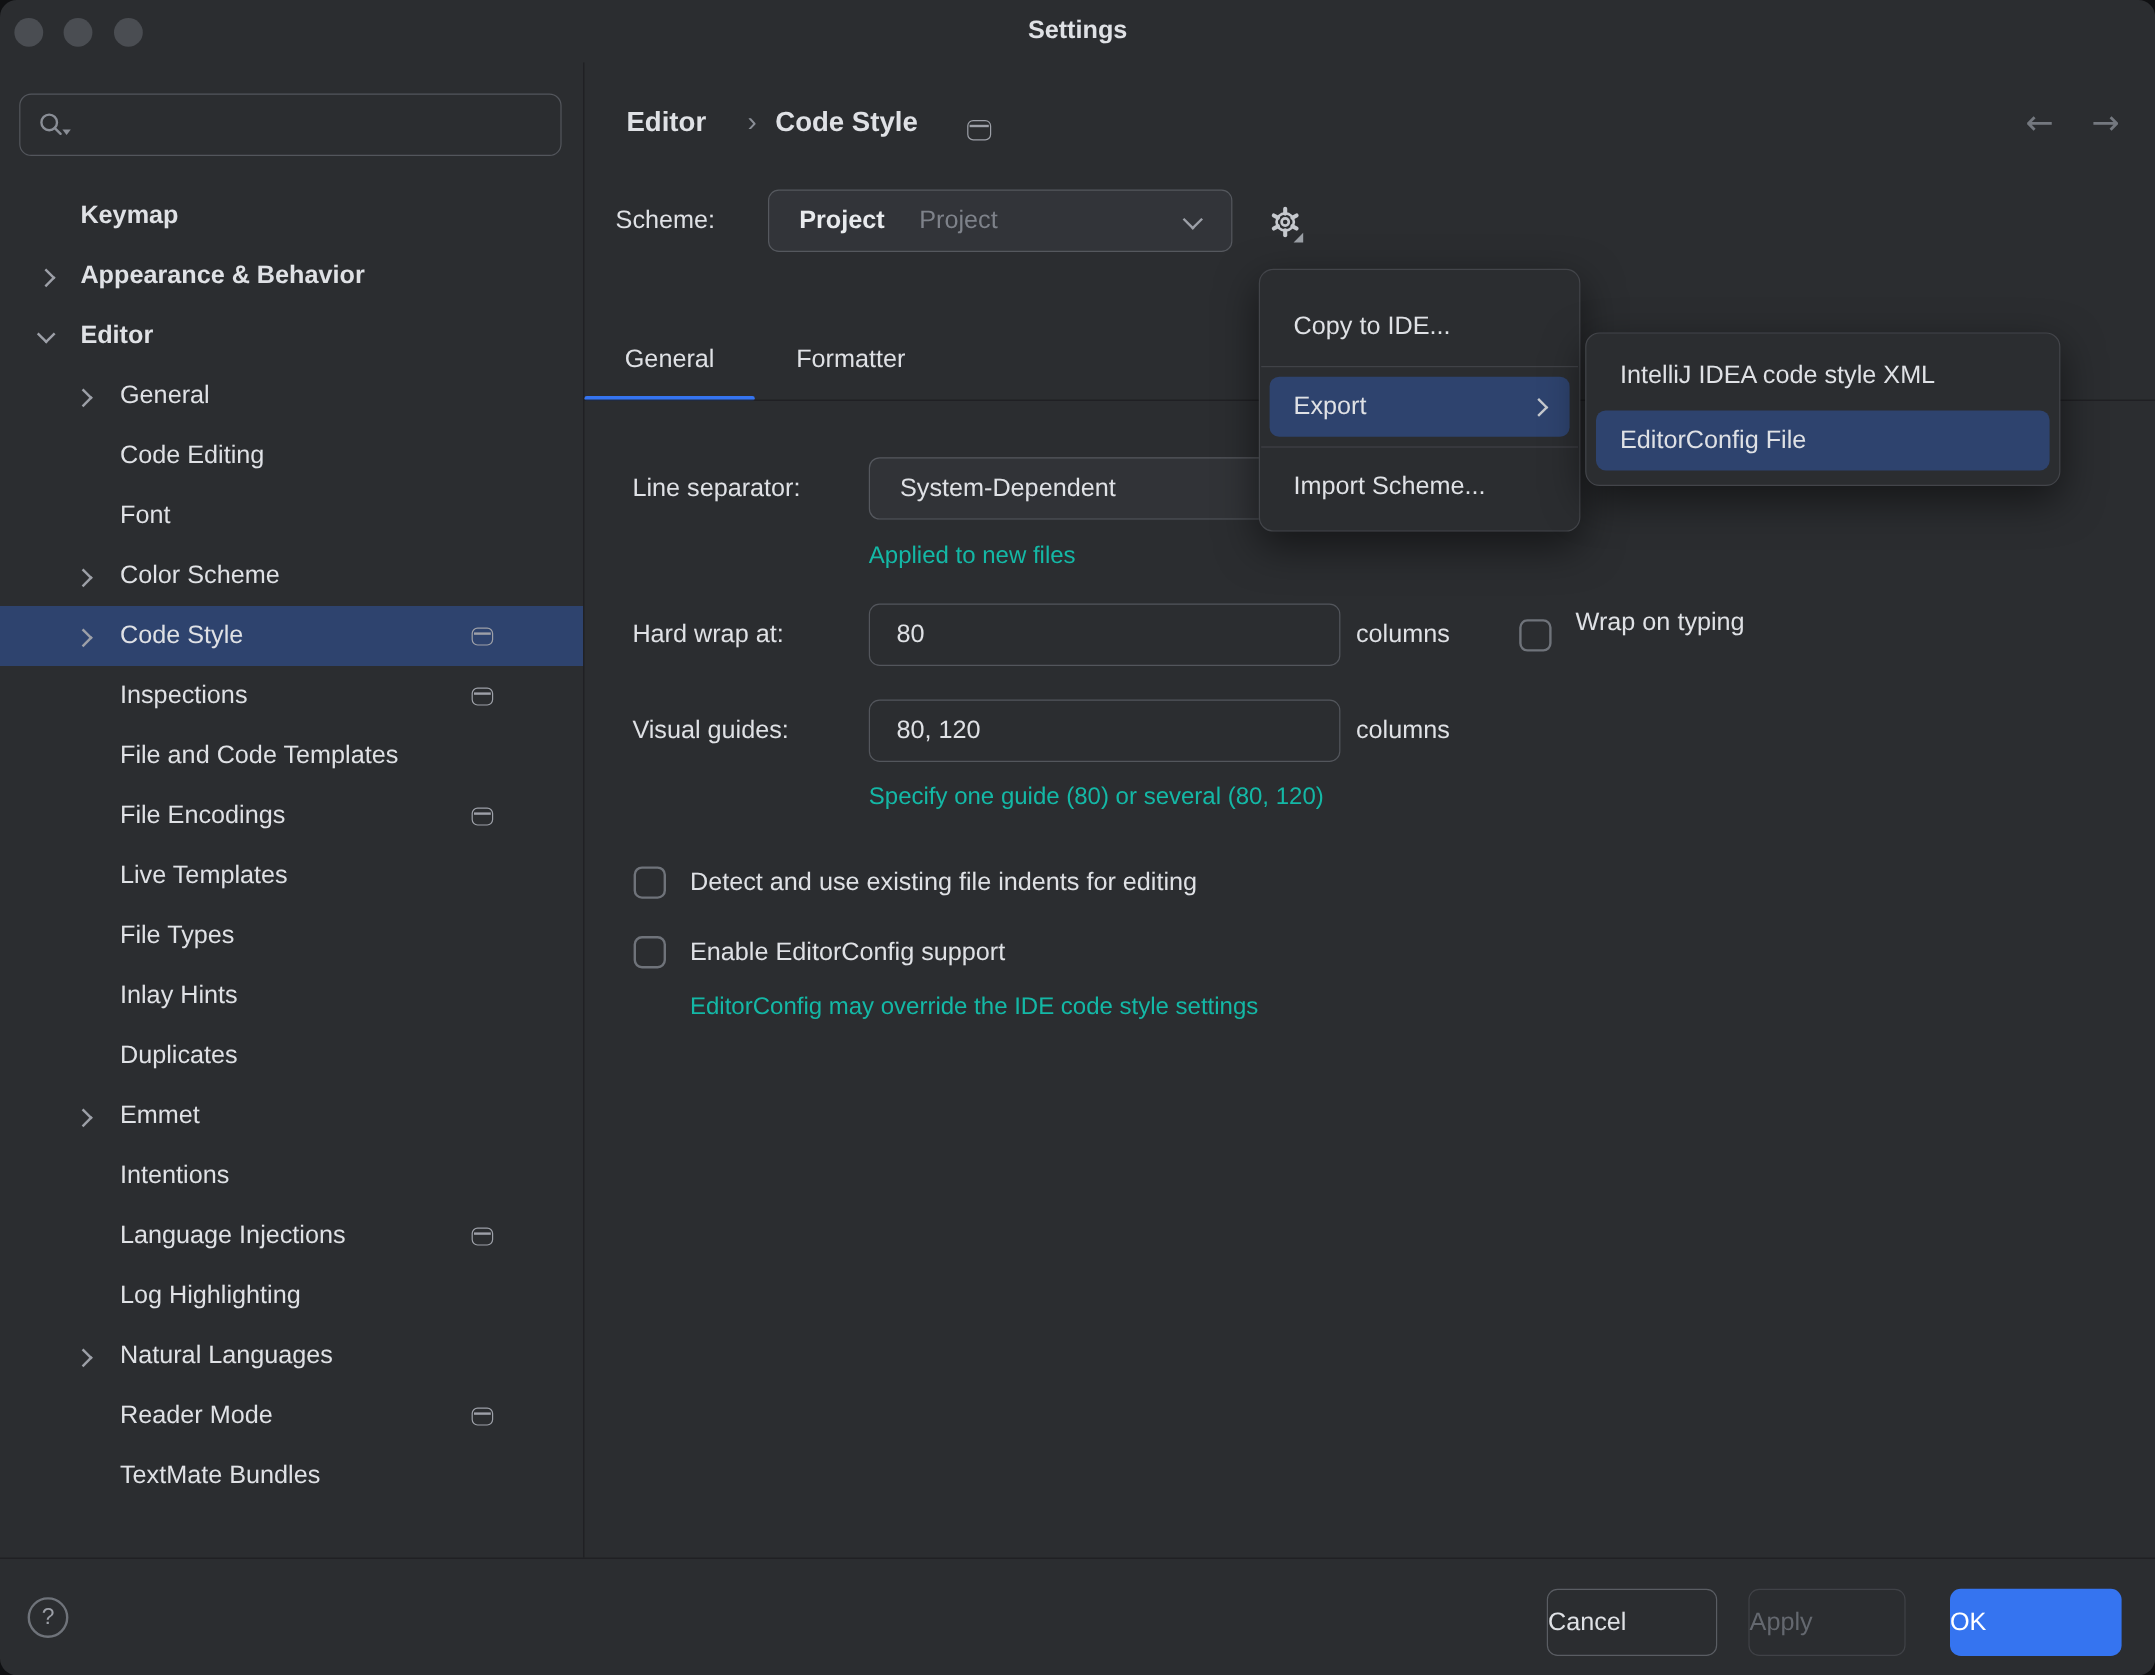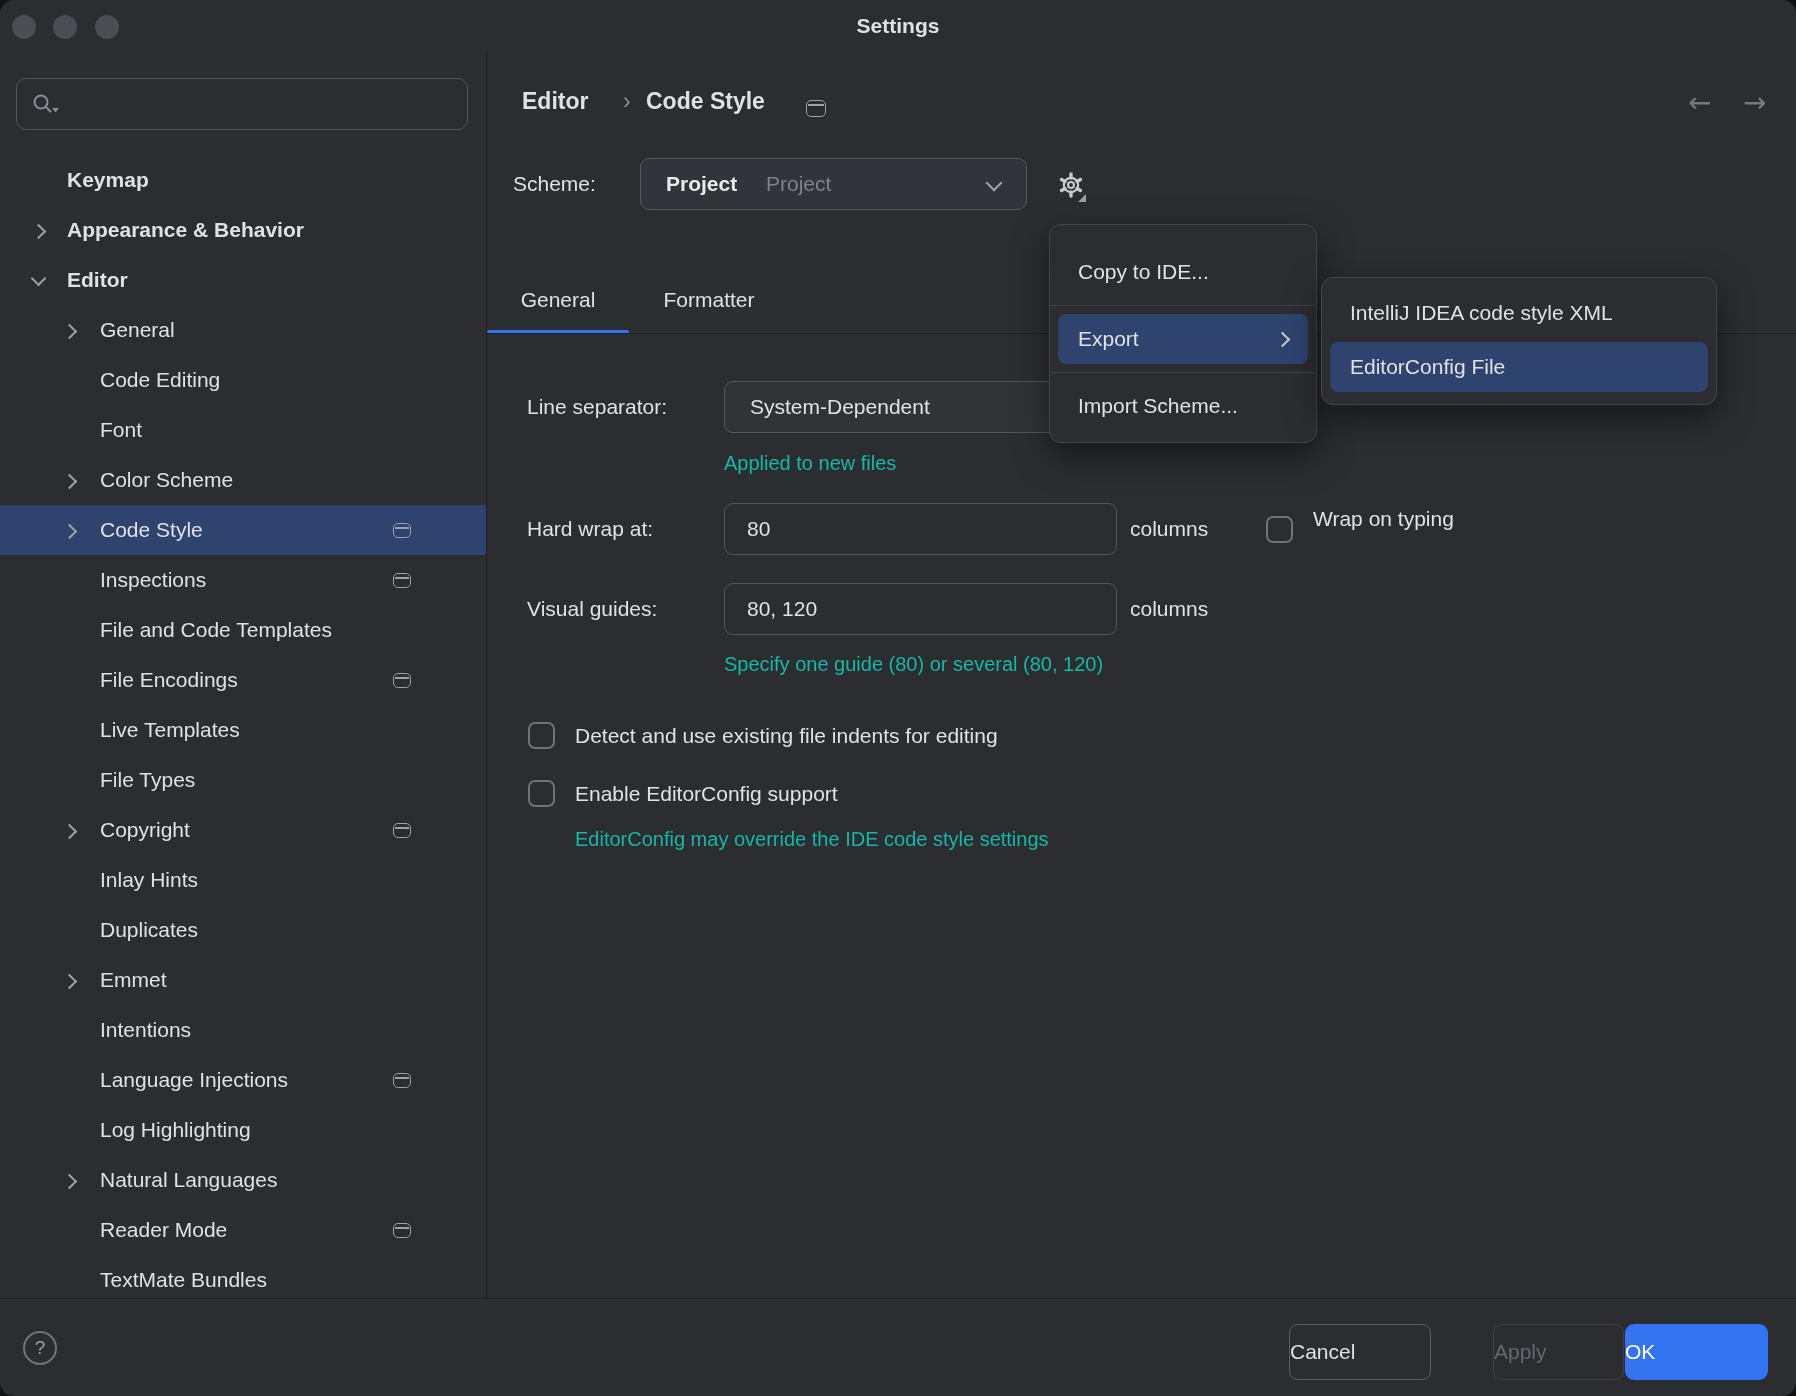--- a/index.html
+++ b/index.html
@@ -71,21 +71,21 @@
   .mi .sub-arrow{position:absolute;right:20px;top:20px;width:9px;height:9px;border-right:2px solid #c6c9ce;
         border-bottom:2px solid #c6c9ce;transform:rotate(-45deg);}
 
   
   #footer-border{position:absolute;left:0;top:1298px;width:1796px;height:1px;background:#1e1f22;}
   #help{position:absolute;left:23px;top:1331px;width:34px;height:34px;border:2px solid #6f737a;border-radius:50%;
         box-sizing:border-box;text-align:center;line-height:30px;font-size:19px;color:#9da0a8;}
   .btn{position:absolute;top:1324px;height:56px;box-sizing:border-box;border-radius:9px;font-size:21px;
        text-align:left;line-height:54px;color:#dfe1e5;background:transparent;border:1px solid #5a5d63;}
   #btn-cancel{left:1289px;width:142px;}
-  #btn-apply{left:1457px;width:131px;border-color:#404247;color:#64686f;margin-left:36px;}
+  #btn-apply{left:1457px;width:131px;border-color:#404247;color:#64686f;}
   #btn-ok{left:1625px;width:143px;background:#3574f0;border:none;color:#ffffff;line-height:56px;}
 </style>
 </head>
 <body>
 
 <div id="window">
 
   <span class="light" style="left:12px"></span>
   <span class="light" style="left:53px"></span>
   <span class="light" style="left:95px"></span>
@@ -140,25 +140,20 @@
       </div>
     <div class="row lvl2">
       <span class="lbl">File Encodings</span>
       <span class="mod"></span>
       </div>
     <div class="row lvl2">
       <span class="lbl">Live Templates</span>
       </div>
     <div class="row lvl2">
       <span class="lbl">File Types</span>
-      </div>
-    <div class="row lvl2">
-      <span class="chev r"></span>
-      <span class="lbl">Copyright</span>
-      <span class="mod"></span>
       </div>
     <div class="row lvl2">
       <span class="lbl">Inlay Hints</span>
       </div>
     <div class="row lvl2">
       <span class="lbl">Duplicates</span>
       </div>
     <div class="row lvl2">
       <span class="chev r"></span>
       <span class="lbl">Emmet</span>

